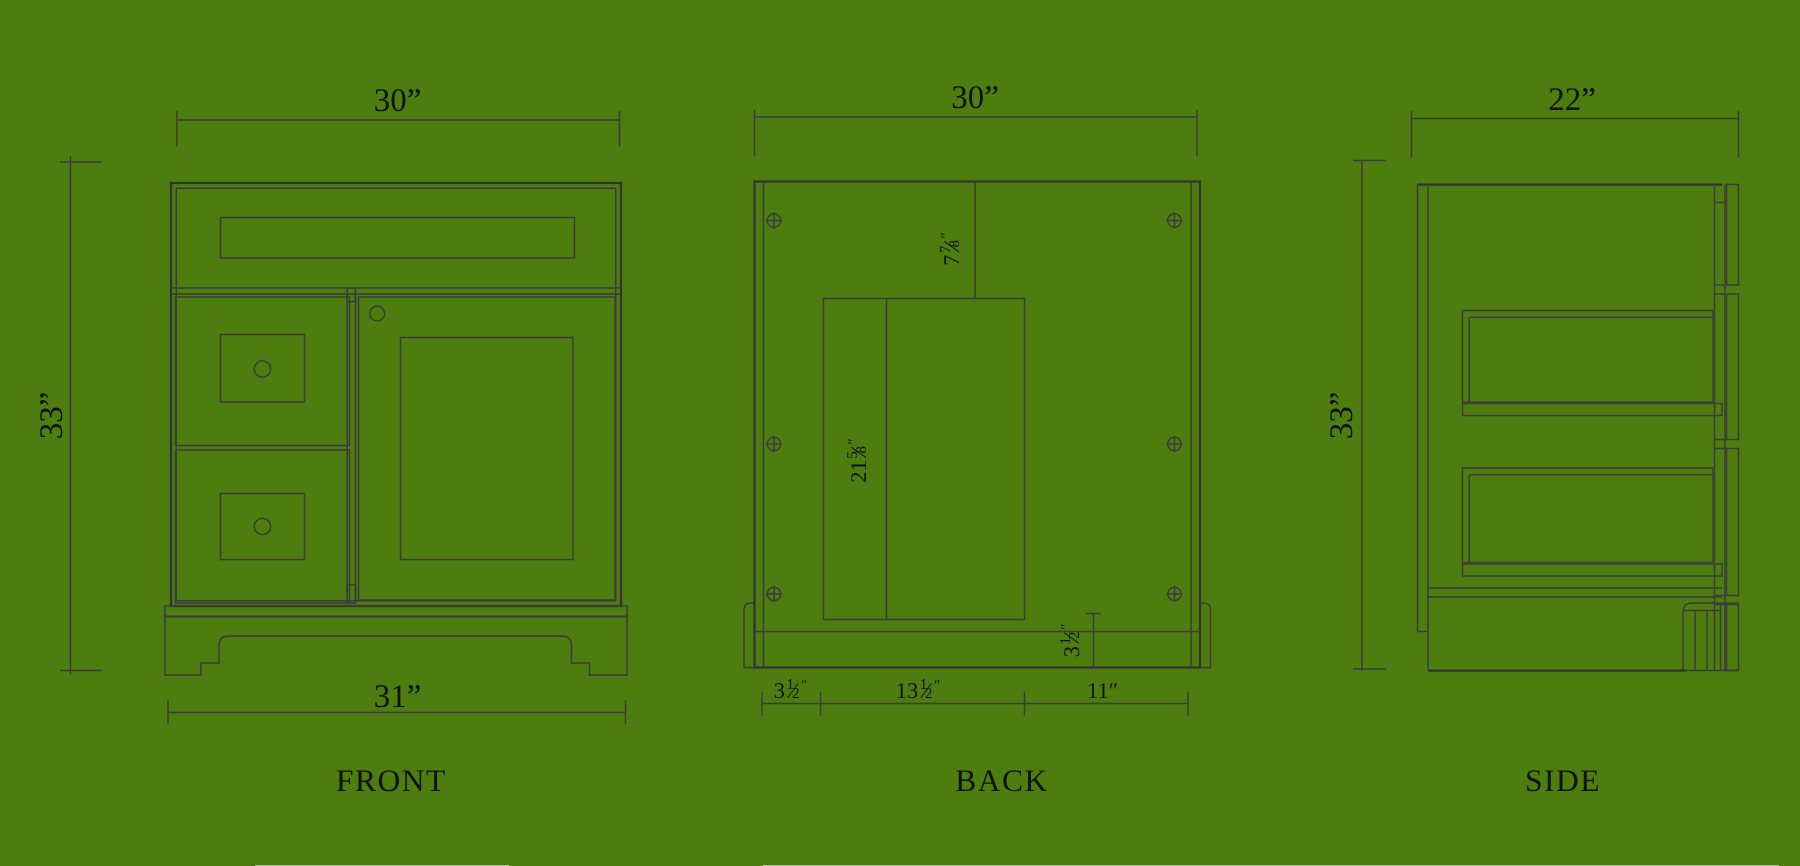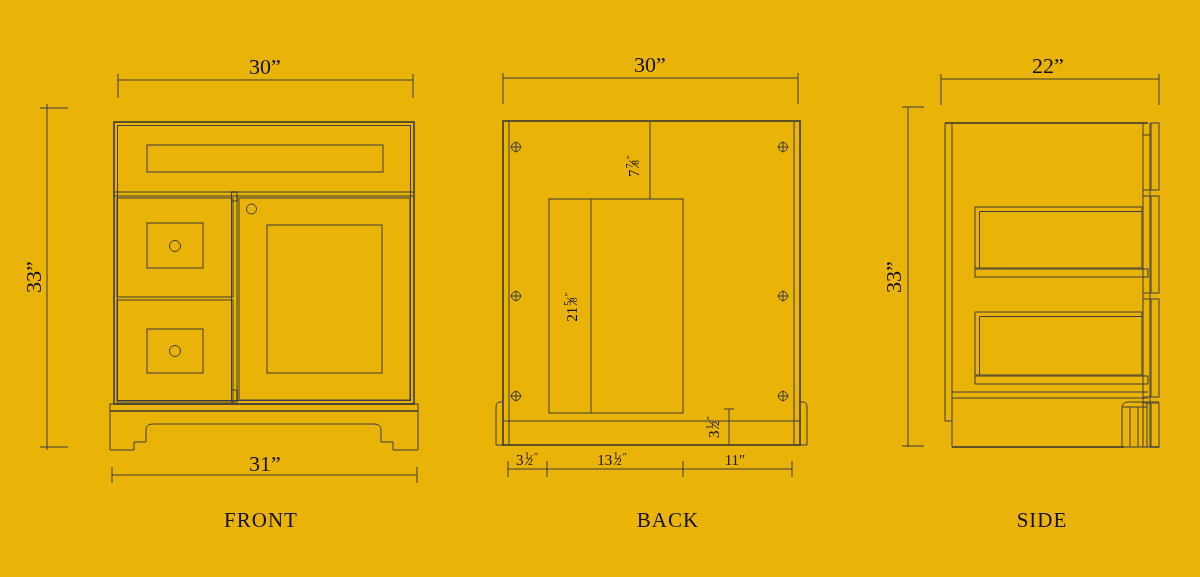--- a/index.html
+++ b/index.html
@@ -1,16 +1,16 @@
 <!DOCTYPE html>
 <html><head>
 <meta charset="utf-8">
 <style>
   html,body{margin:0;padding:0;background:#ffffff;}
-  .sheet{position:relative;width:1200px;height:577px;background:#eab308;overflow:hidden;
+  .sheet{position:relative;width:1200px;height:577px;background:#4d7c0f;overflow:hidden;
          font-family:"Liberation Serif","DejaVu Serif",serif;}
   svg{position:absolute;left:0;top:0;}
   svg line, svg rect, svg path, svg circle{fill:none;stroke:#3c3c3c;stroke-width:1;}
   .heavy{stroke:#333333;stroke-width:1.5;}
   text{fill:#111111;stroke:none;font-family:"Liberation Serif","DejaVu Serif",serif;}
   .dim-main{font-size:22px;}
   .dim-frac{font-size:15px;}
   .fnum,.fden,.funit{font-size:10px;}
   .fslash{font-size:15px;}
   .view-label{font-size:21px;letter-spacing:1px;}

